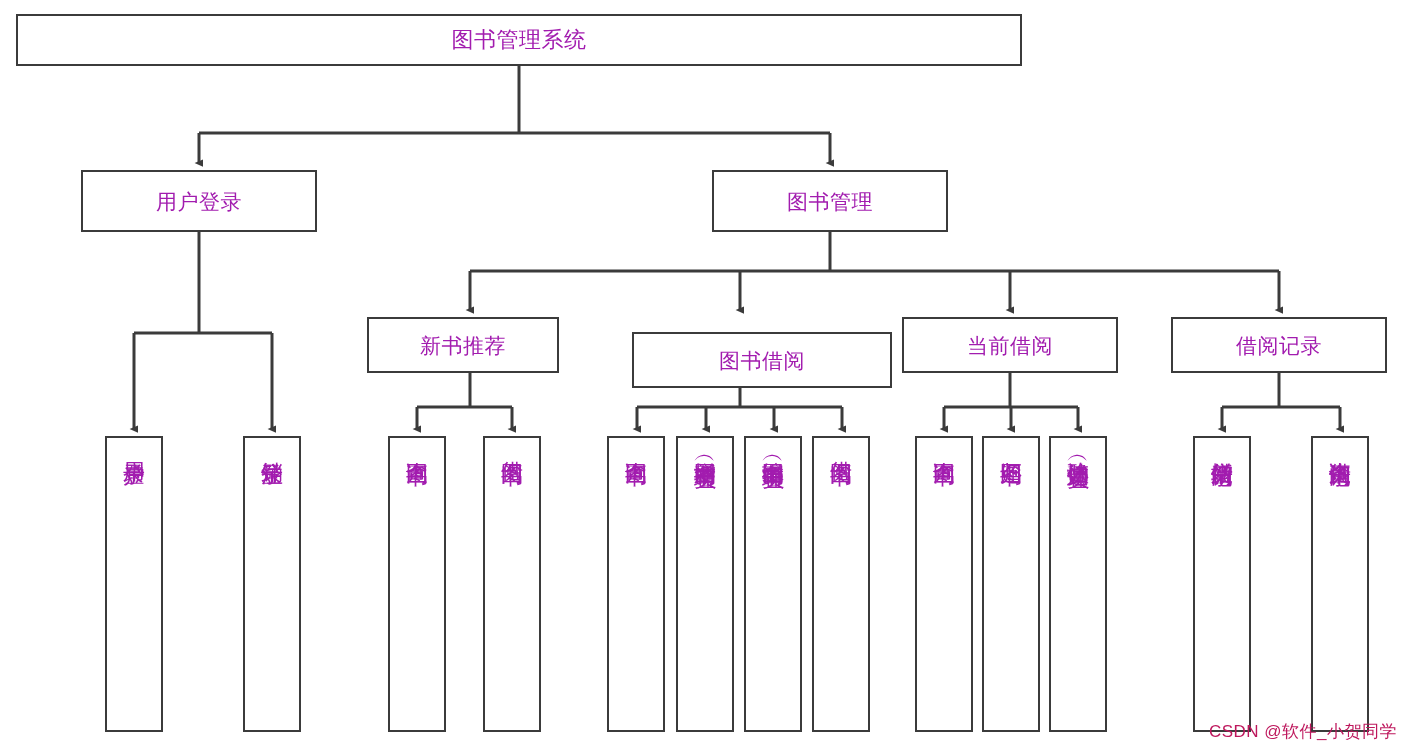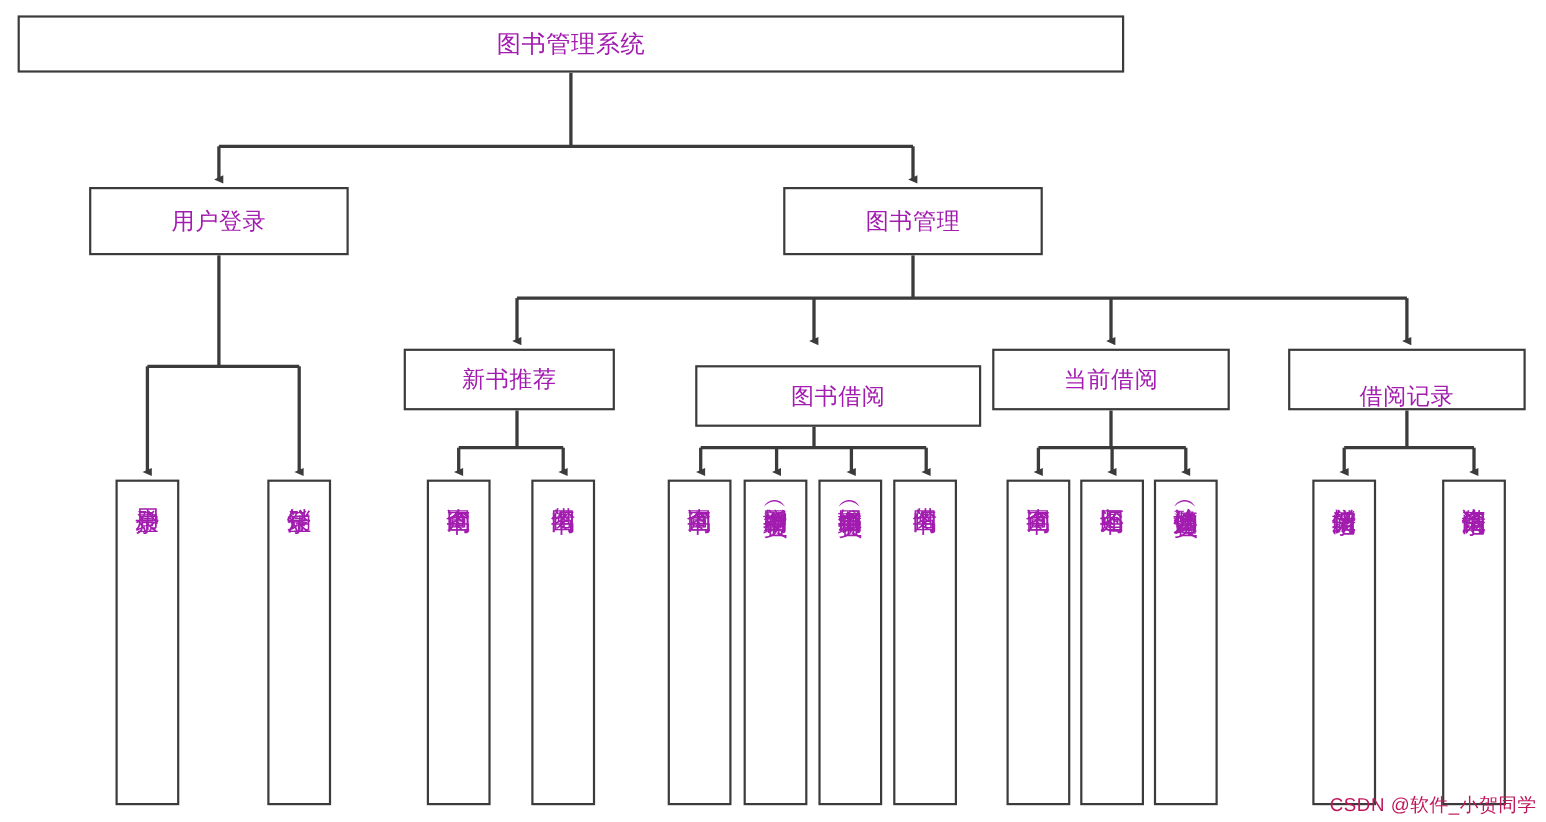--- a/index.html
+++ b/index.html
@@ -145,21 +145,21 @@
   </div>
 
   <div class="node horizontal" style="left:632px; top:332px; width:260px; height:56px;">
     <span class="node-label">图书借阅</span>
   </div>
 
   <div class="node horizontal" style="left:902px; top:317px; width:216px; height:56px;">
     <span class="node-label">当前借阅</span>
   </div>
 
-  <div class="node horizontal" style="left:1171px; top:317px; width:216px; height:56px;align-items:flex-end;">
+  <div class="node horizontal" style="left:1171px; top:317px; width:216px; height:56px;">
     <span class="node-label">借阅记录</span>
   </div>
 
   <div class="node leaf" style="left:105px; top:436px; width:58px; height:296px;">
     <span class="node-label">用户登录</span>
   </div>
 
   <div class="node leaf" style="left:243px; top:436px; width:58px; height:296px;">
     <span class="node-label">注销登录</span>
   </div>

